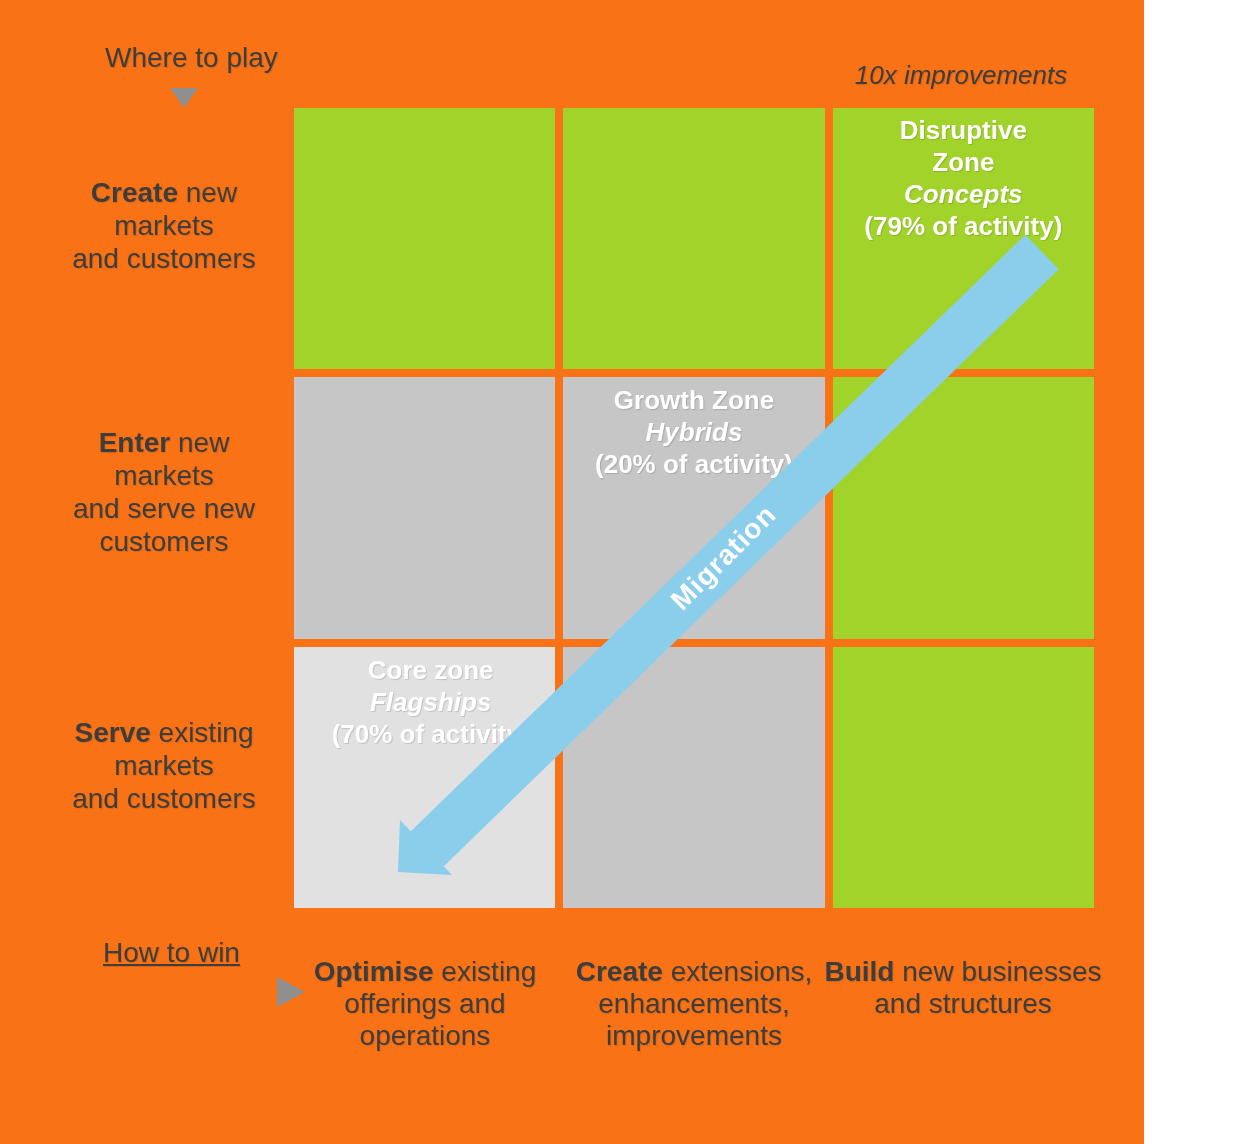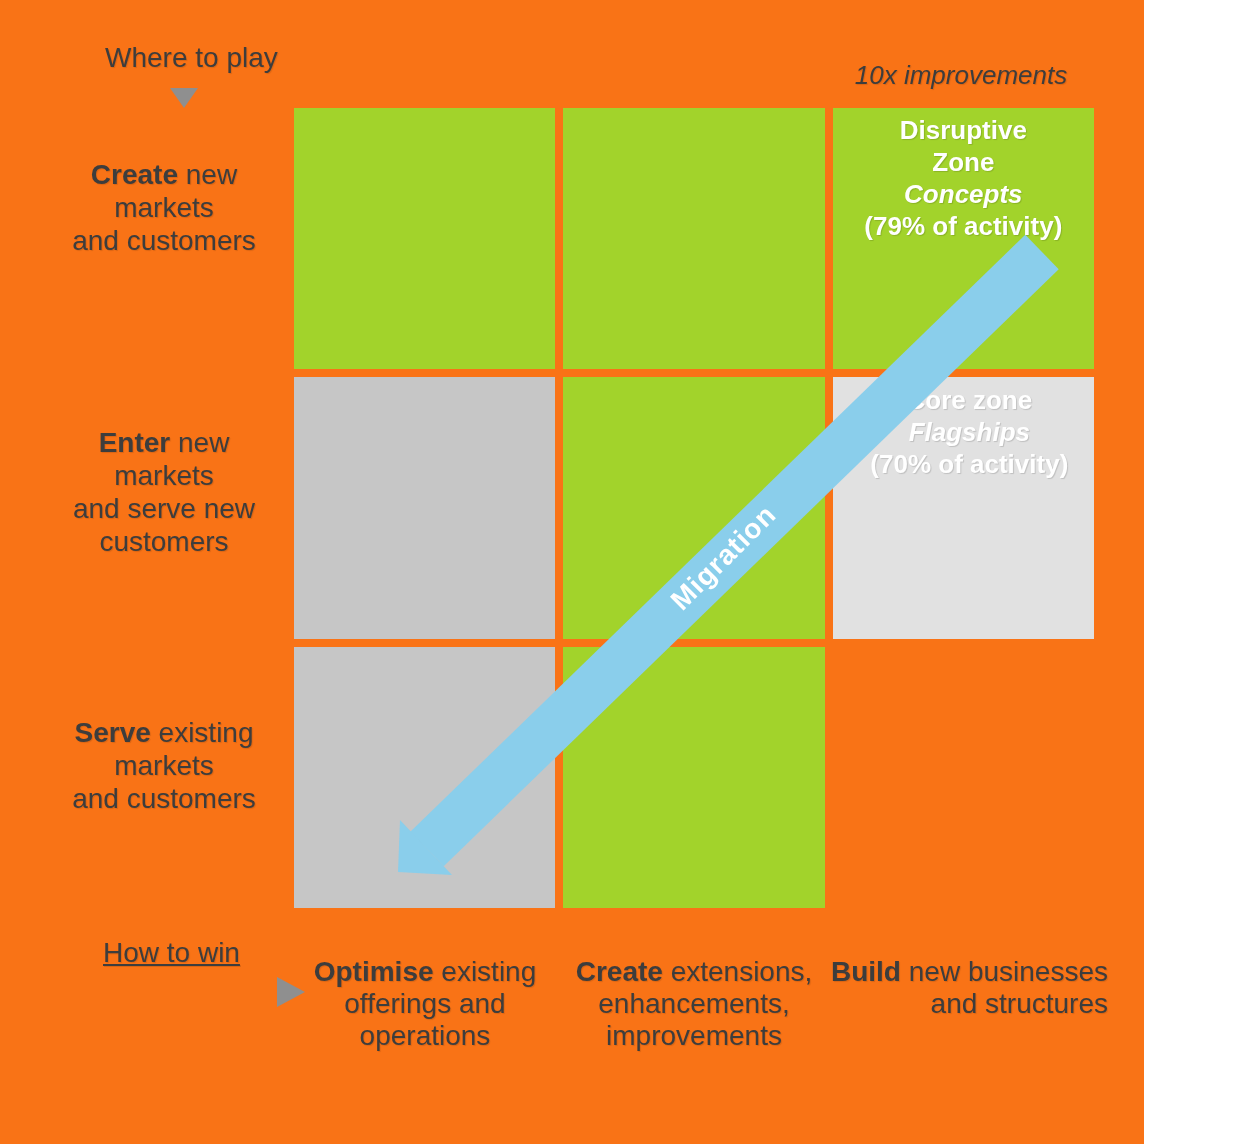--- a/index.html
+++ b/index.html
@@ -37,21 +37,21 @@
 </head>
 <body>
 
 <div class="canvas">
 
   <div class="axis-label" style="left:105px; top:42px;">Where to play</div>
   <div class="tri-down"></div>
 
   <div class="scale-label" style="left:828px; top:60px; width:266px;">10x improvements</div>
 
-  <div class="row-label" style="top:158px;"><b>Create</b><span> new
+  <div class="row-label" style="top:176px;"><b>Create</b><span> new
 markets
 and customers</span></div>
 
   <div class="row-label" style="top:426px;"><b>Enter</b><span> new
 markets
 and serve new
 customers</span></div>
 
   <div class="row-label" style="top:716px;"><b>Serve</b><span> existing
 markets
@@ -63,20 +63,27 @@
     <div class="matrix-cell" style="background: rgb(162, 211, 43);">
       <div class="zone-text" style="padding-top:6px;">
         <div class="zone-title">Disruptive
 Zone</div>
         <div class="zone-sub">Concepts</div>
         <div class="zone-activity">(79% of activity)</div>
       </div>
     </div>
 
     <div class="matrix-cell" style="background: rgb(198, 198, 198);"></div>
+    <div class="matrix-cell" style="background: rgb(198, 198, 198);">
+      <div class="zone-text">
+        <div class="zone-title">Growth Zone</div>
+        <div class="zone-sub">Hybrids</div>
+        <div class="zone-activity">(20% of activity)</div>
+      </div>
+    </div>
     <div class="matrix-cell" style="background: rgb(162, 211, 43);"></div>
 
     <div class="matrix-cell" style="background: rgb(225, 225, 225); padding-left: 12px;">
       <div class="zone-text">
         <div class="zone-title">Core zone</div>
         <div class="zone-sub">Flagships</div>
         <div class="zone-activity">(70% of activity)</div>
       </div>
     </div>
     <div class="matrix-cell" style="background: rgb(198, 198, 198);"></div>
@@ -93,17 +100,17 @@
   <div class="tri-right"></div>
 
   <div class="col-label" style="left:280px;"><b>Optimise</b><span> existing
 offerings and
 operations</span></div>
 
   <div class="col-label" style="left:549px;"><b>Create</b><span> extensions,
 enhancements,
 improvements</span></div>
 
-  <div class="col-label" style="left:818px;text-align:right;"><b>Build</b><span> new businesses
+  <div class="col-label" style="left:818px;"><b>Build</b><span> new businesses
 and  structures</span></div>
 
 
 </div>
 
 </body></html>

